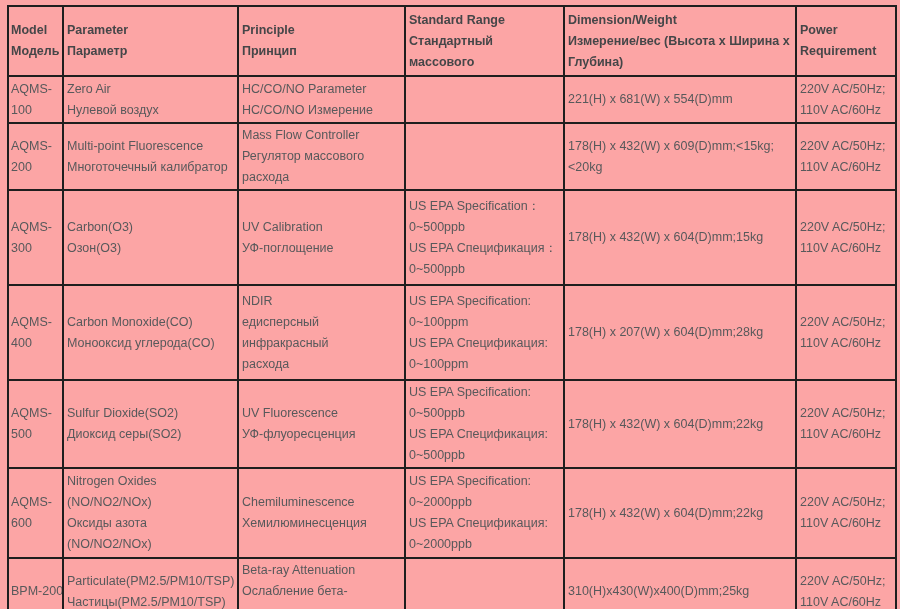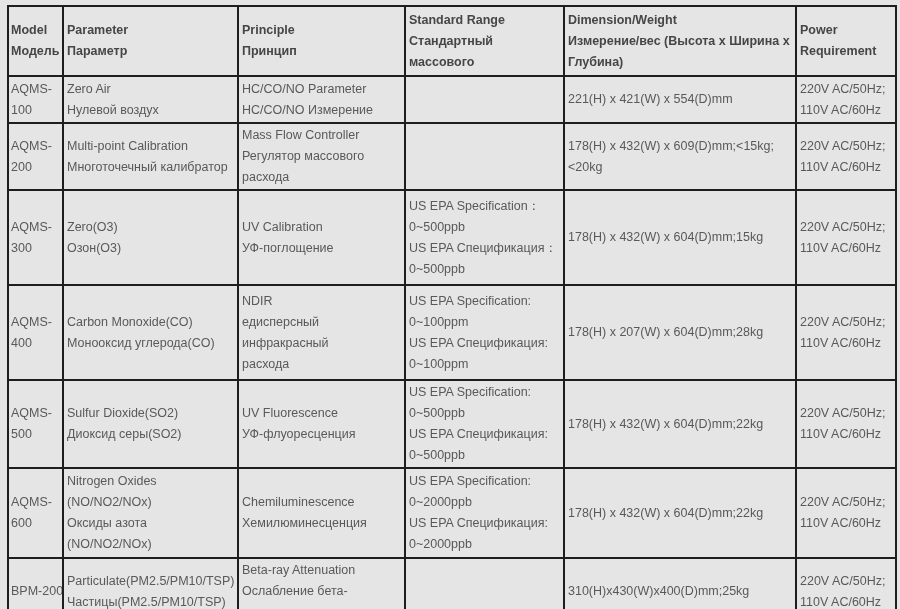--- a/index.html
+++ b/index.html
@@ -7,21 +7,21 @@
     padding: 0;
     background: #ffffff;
     width: 900px;
     height: 609px;
     overflow: hidden;
   }
   .page {
     position: relative;
     width: 900px;
     height: 609px;
-    background: #e5e5e5;
+    background: #fca5a5;
   }
   table.spec-table {
     position: absolute;
     left: 7px;
     top: 5px;
     width: 888px;
     border-collapse: collapse;
     table-layout: fixed;
     font-family: "Liberation Sans", sans-serif;
     font-size: 12.5px;
@@ -86,42 +86,42 @@
     </thead>
     <tbody>
       <tr class="row-h47">
         <td class="model-cell">AQMS-
 100</td>
         <td>Zero Air
 Нулевой воздух</td>
         <td>HC/CO/NO Parameter
 HC/CO/NO Измерение</td>
         <td></td>
-        <td>221(H) x 421(W) x 554(D)mm</td>
+        <td>221(H) x 681(W) x 554(D)mm</td>
         <td>220V AC/50Hz;
 110V AC/60Hz</td>
       </tr>
       <tr class="row-h65">
         <td class="model-cell">AQMS-
 200</td>
-        <td>Multi-point Calibration
+        <td>Multi-point Fluorescence
 Многоточечный калибратор</td>
         <td>Mass Flow Controller
 Регулятор массового
 расхода</td>
         <td></td>
         <td>178(H) x 432(W) x 609(D)mm;&lt;15kg;
 &lt;20kg</td>
         <td>220V AC/50Hz;
 110V AC/60Hz</td>
       </tr>
       <tr class="row-h95">
         <td class="model-cell">AQMS-
 300</td>
-        <td>Zero(O3)
+        <td>Carbon(O3)
 Озон(O3)</td>
         <td>UV Calibration
 УФ-поглощение</td>
         <td>US EPA Specification：
 0~500ppb
 US EPA Спецификация：
 0~500ppb</td>
         <td>178(H) x 432(W) x 604(D)mm;15kg</td>
         <td>220V AC/50Hz;
 110V AC/60Hz</td>

